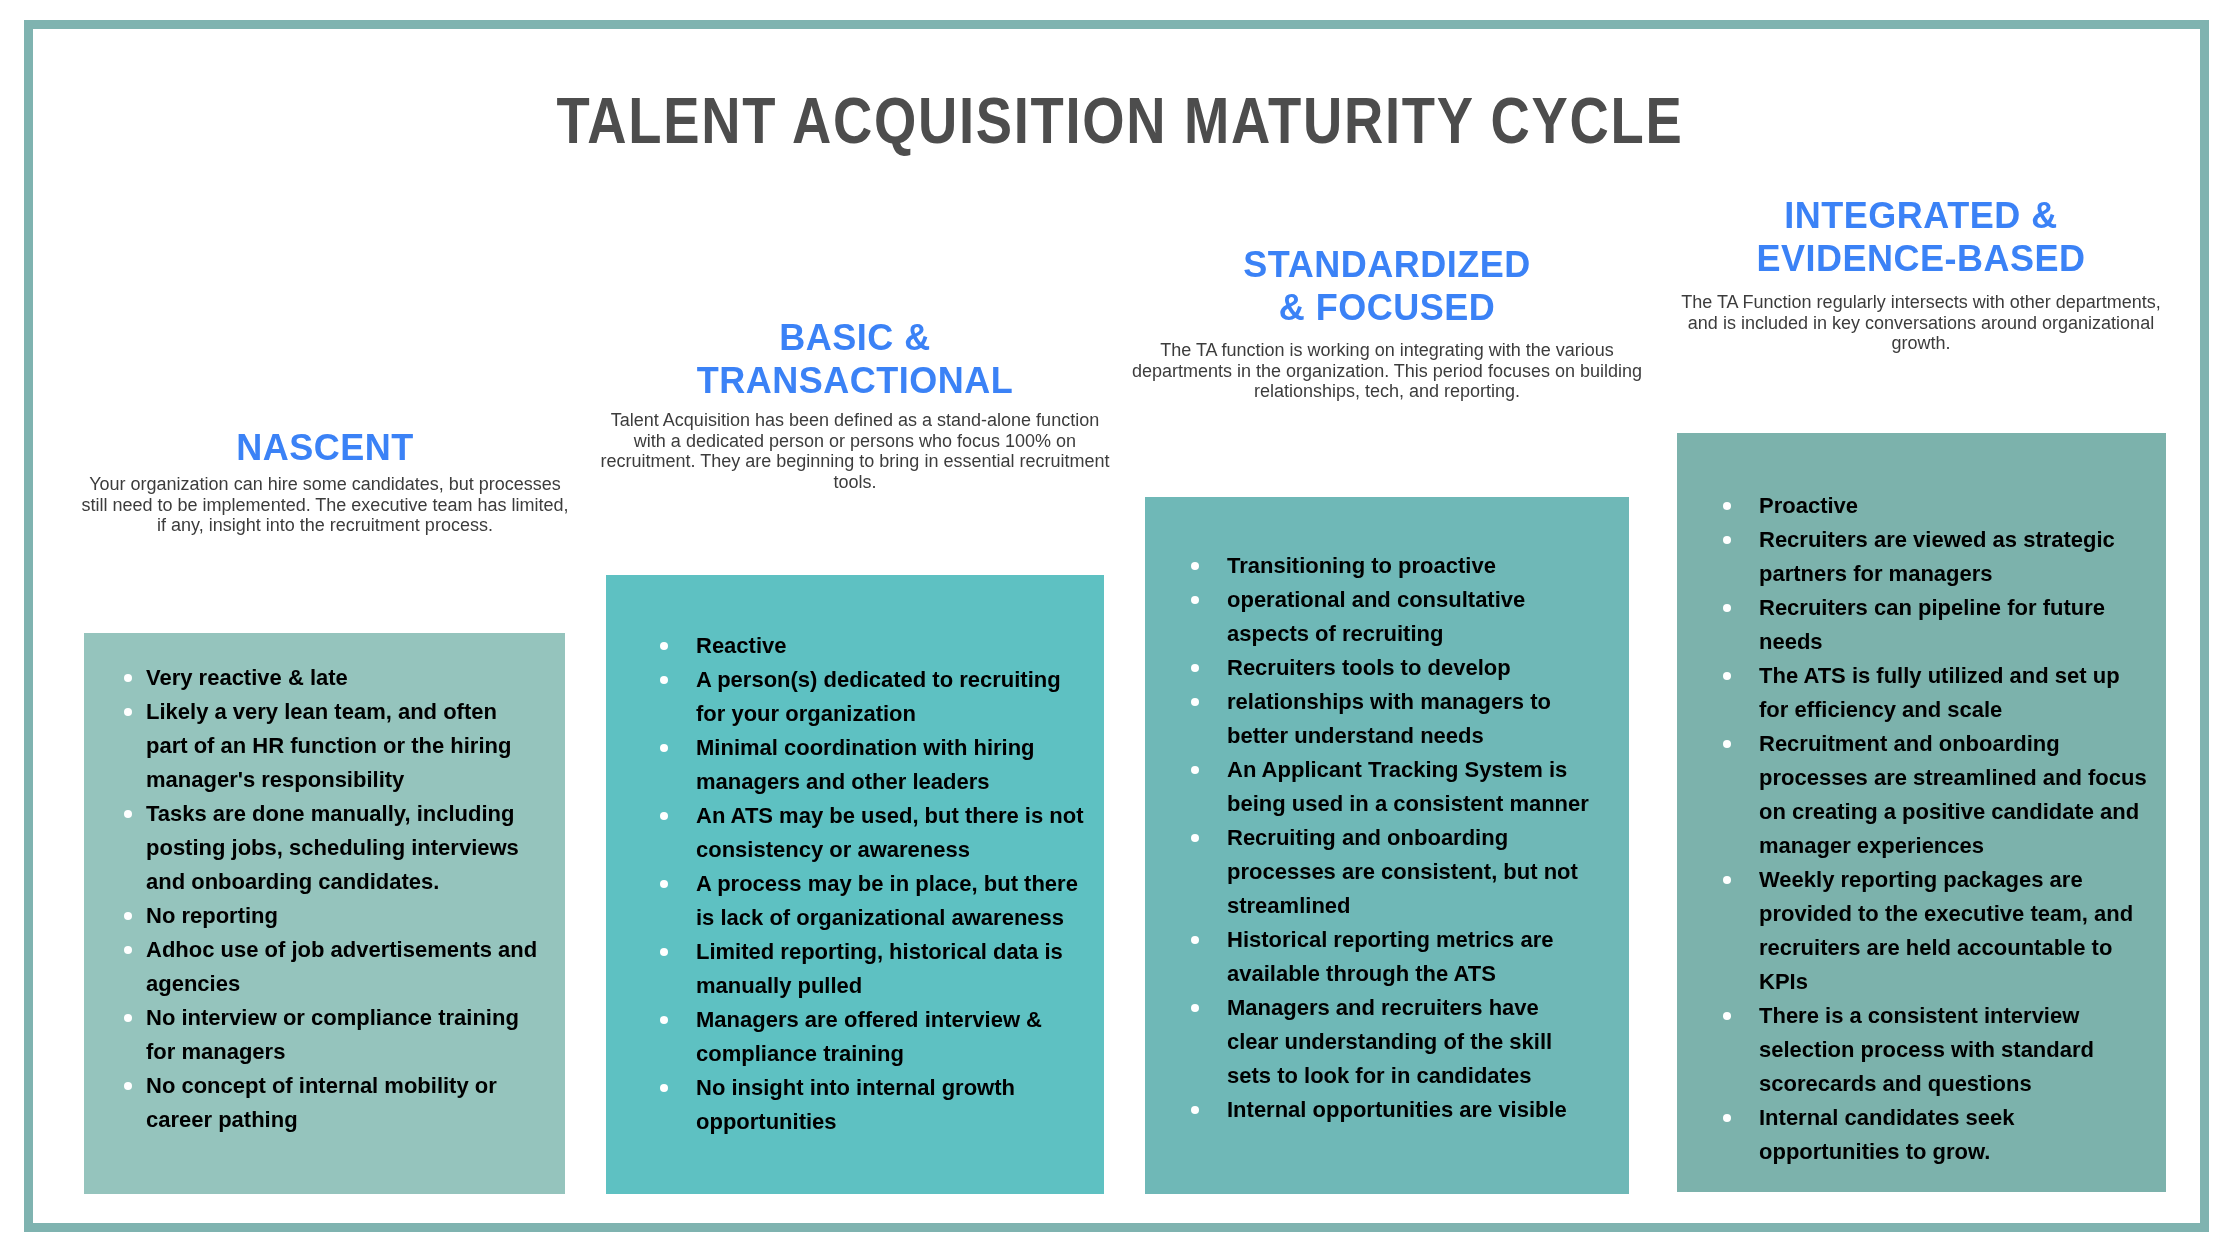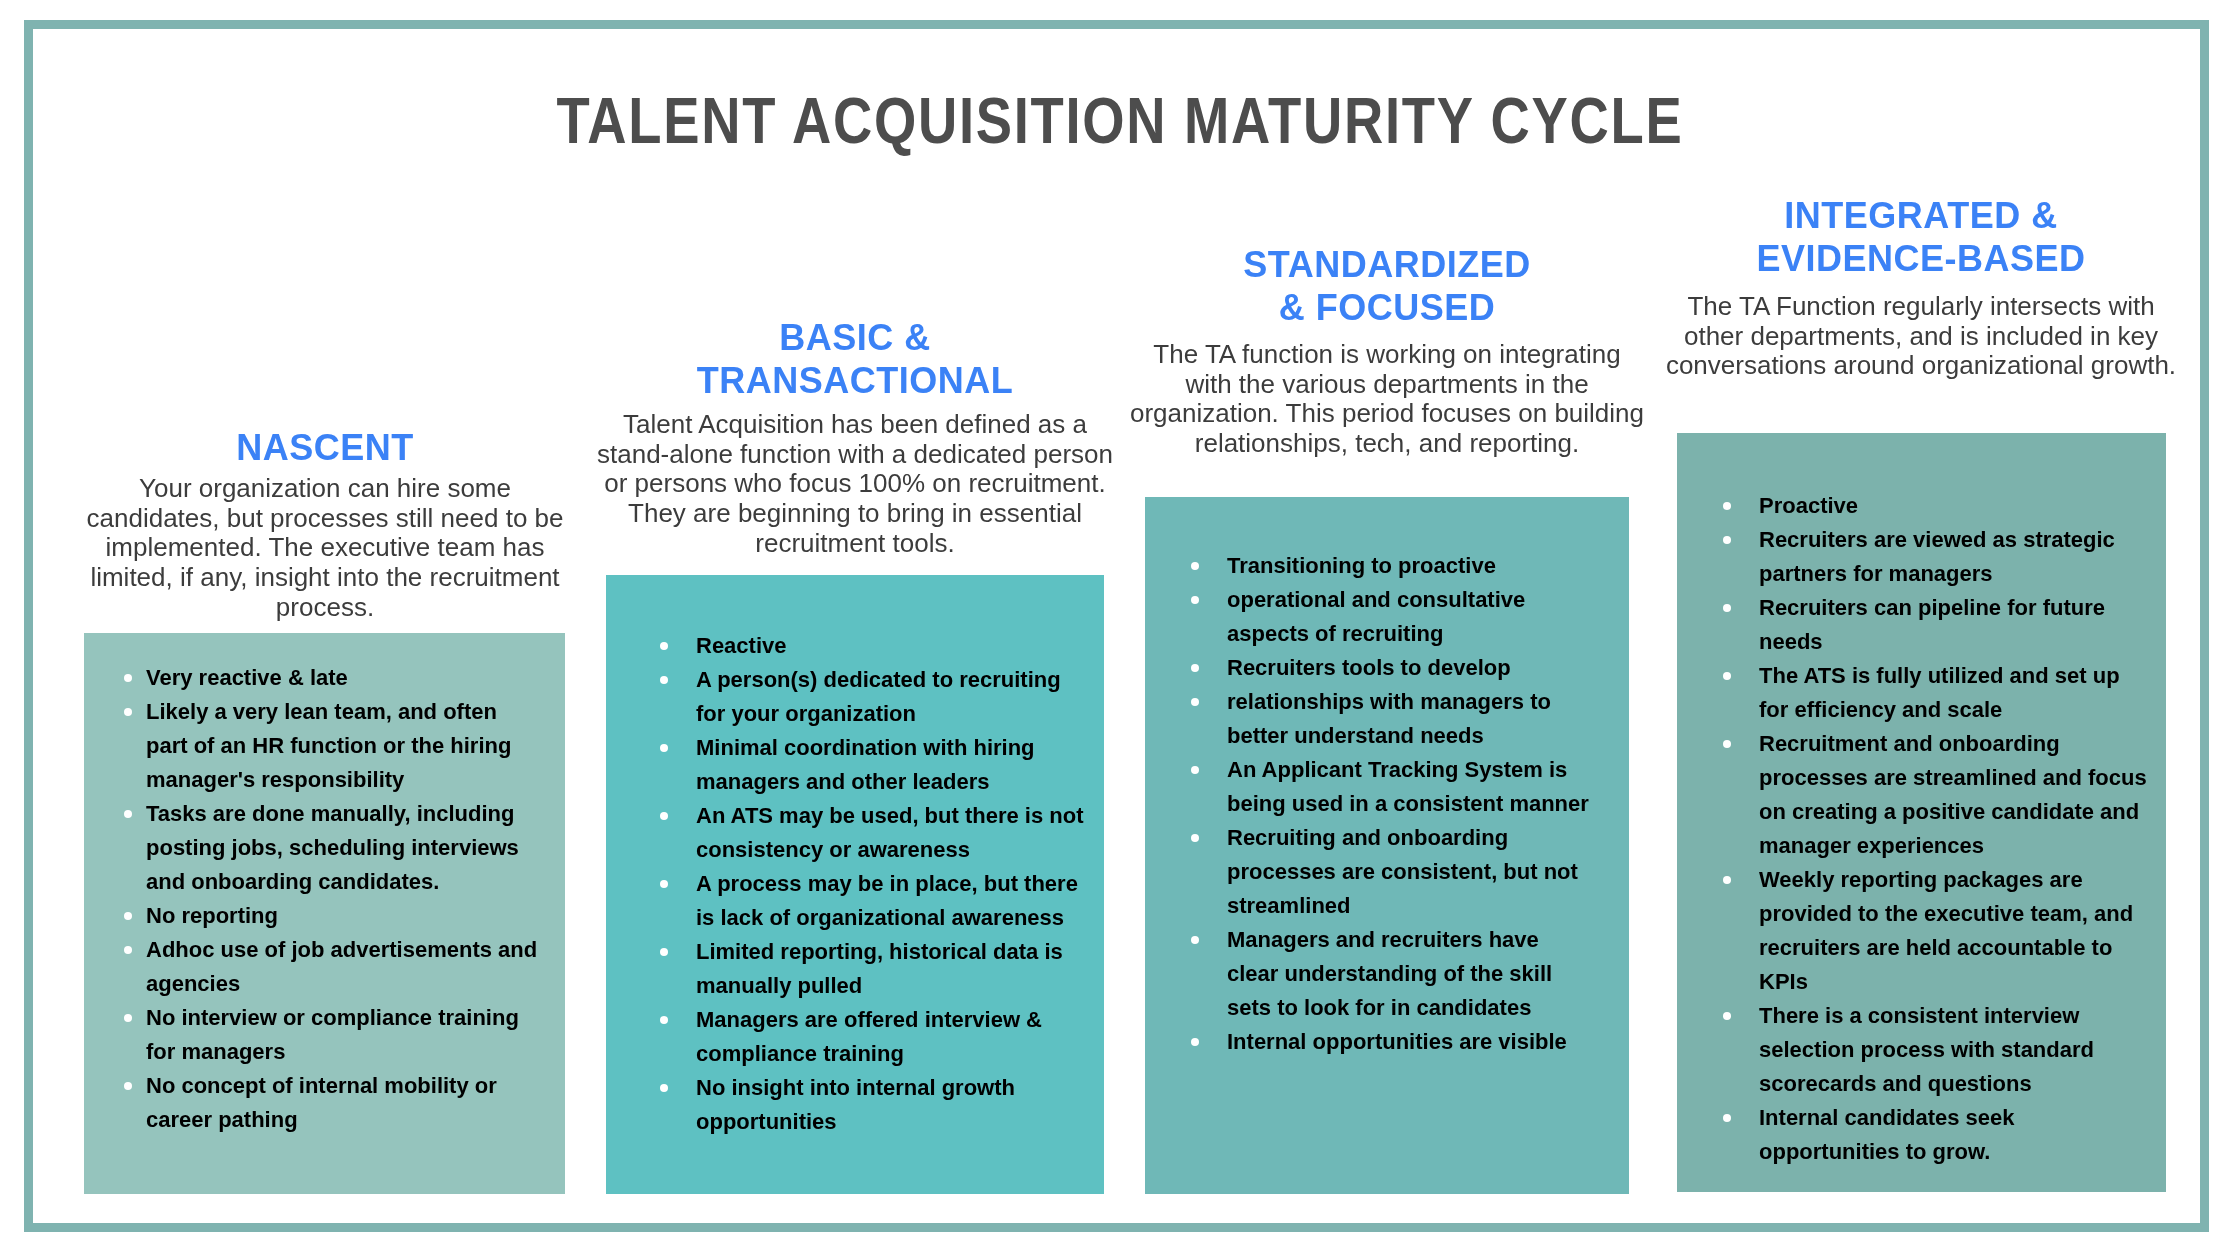--- a/index.html
+++ b/index.html
@@ -6,21 +6,21 @@
   .canvas{position:relative;width:2240px;height:1260px;background:#ffffff;overflow:hidden;
           font-family:"Liberation Sans",sans-serif;}
   .frame{position:absolute;left:24px;top:20px;width:2185px;height:1212px;
          border:9px solid #7fb3b0;box-sizing:border-box;}
   .title{position:absolute;left:0;top:84px;width:2240px;text-align:center;margin:0;}
   .title span{display:inline-block;transform:scaleX(0.85);transform-origin:center;
          font-size:64px;font-weight:800;letter-spacing:2px;color:#4d4d4d;white-space:nowrap;}
   .stage-head{position:absolute;margin:0;text-align:center;color:#3b82f6;
          font-size:36px;font-weight:800;letter-spacing:0.5px;line-height:1.2;white-space:pre-line;}
   .stage-desc{position:absolute;margin:0;text-align:center;color:#3c3c3c;
-         font-size:26px;line-height:1.14;}
+         font-size:18px;line-height:1.14;}
   .stage-box{position:absolute;box-sizing:border-box;}
   .stage-box ul{list-style:none;margin:0;padding:0;}
   .stage-box li{position:relative;color:#000000;font-size:22px;font-weight:700;
          line-height:34px;}
   .stage-box li::before{content:"";position:absolute;width:8px;height:8px;border-radius:50%;
          background:#ffffff;top:13px;}
   
   .box-1{left:84px;top:633px;width:481px;height:561px;background:#95c4bd;padding:28px 22px 0 0;}
   .box-1 li{padding-left:62px;}
   .box-1 li::before{left:40px;}
@@ -87,20 +87,21 @@
 &amp; FOCUSED</h2>
   <p class="stage-desc desc-3">The TA function is working on integrating with the various departments in the organization. This period focuses on building relationships, tech, and reporting.</p>
   <div class="stage-box box-3">
     <ul>
       <li>Transitioning to proactive</li>
       <li>operational and consultative aspects of recruiting</li>
       <li>Recruiters tools to develop</li>
       <li>relationships with managers to better understand needs</li>
       <li>An Applicant Tracking System is being used in a consistent manner</li>
       <li>Recruiting and onboarding processes are consistent, but not streamlined</li>
+      <li>Historical reporting metrics are available through the ATS</li>
       <li>Managers and recruiters have clear understanding of the skill sets to look for in candidates</li>
       <li>Internal opportunities are visible</li>
     </ul>
   </div>
 
   <h2 class="stage-head head-4">INTEGRATED &amp;
 EVIDENCE-BASED</h2>
   <p class="stage-desc desc-4">The TA Function regularly intersects with other departments, and is included in key conversations around organizational growth.</p>
   <div class="stage-box box-4">
     <ul>

